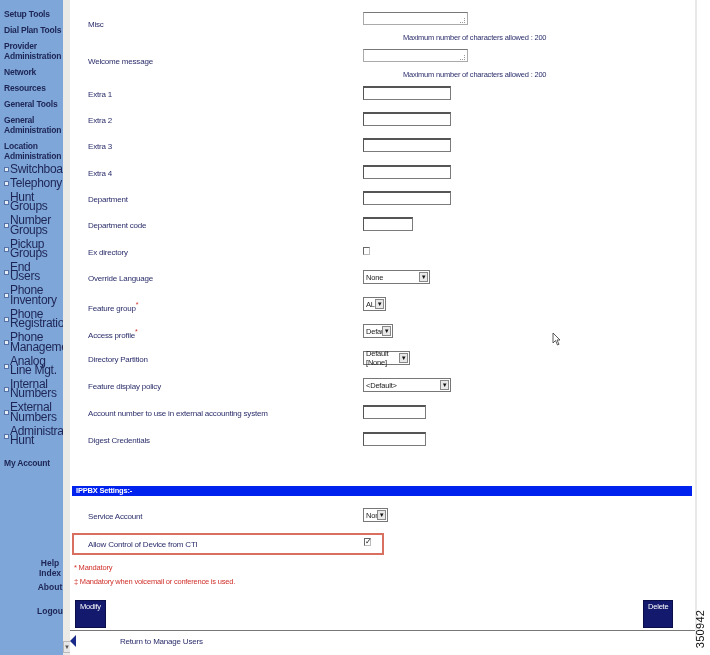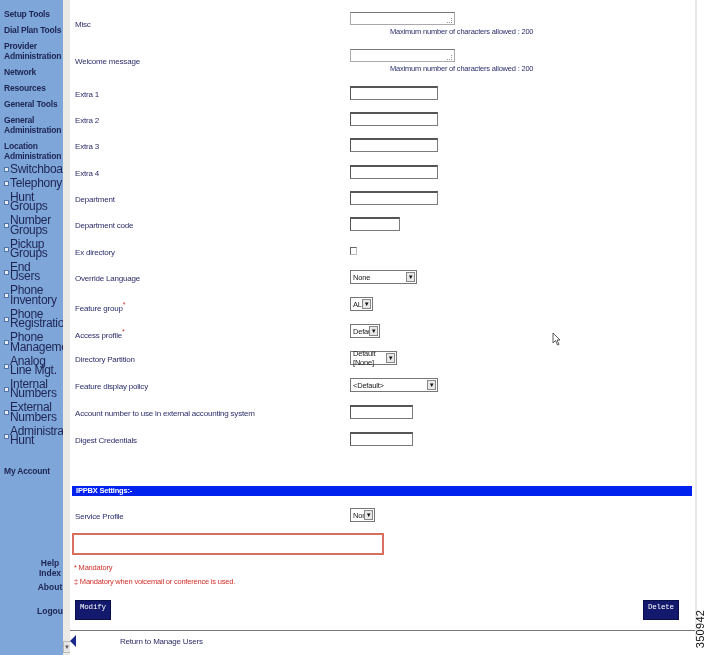--- a/index.html
+++ b/index.html
@@ -15,42 +15,42 @@
   .nav-bottom { position: absolute; left: 0; width: 63px; text-align: center; font-weight: bold; font-size: 8.5px; color: #1d2555; cursor: pointer; padding-left: 37px; }
 
   
   .gutter { position: absolute; left: 63px; top: 0; width: 7px; height: 655px; background: #eceae6; }
   .scroll-down { position: absolute; left: 63px; top: 641px; width: 8px; height: 12px; background: #e6e6e6; border: 1px solid #b9b9b9; font-size: 6px; color: #555; text-align: center; line-height: 10px; }
 
   
   .main { position: absolute; left: 70px; top: 0; width: 625px; height: 655px; background: #fff; }
   .right-border { position: absolute; left: 695px; top: 0; width: 2px; height: 640px; background: #e9e9e9; }
 
-  .row { position: absolute; left: 5px; width: 615px; height: 20px; }
+  .row { position: absolute; left: 18px; width: 615px; height: 20px; }
   .row .label { position: absolute; left: 0; top: 4px; font-size: 8px; color: #2b2e6b; letter-spacing: -0.2px; white-space: nowrap; }
   .row .ctrl { position: absolute; left: 275px; top: 0; }
   .req { color: #d0302a; font-size: 7px; vertical-align: super; }
 
   .text-input { height: 14px; border: 1px solid #7b7b7b; border-top: 2px solid #555; border-left: 1px solid #555; background: #fff; }
   .textarea { height: 13px; width: 105px; border: 1px solid #aaa; border-top-color: #777; background: #fff; position: relative; }
   .textarea::after { content: ""; position: absolute; right: 2px; bottom: 1px; width: 4px; height: 4px; border-right: 1px dotted #999; border-bottom: 1px dotted #999; }
-  .hint { font-size: 7.5px; color: #2b2e6b; margin-top: 2px; letter-spacing: -0.2px; white-space: nowrap; padding-left: 40px; }
+  .hint { font-size: 7.5px; color: #2b2e6b; margin-top: 8px; letter-spacing: -0.2px; white-space: nowrap; padding-left: 40px; }
 
   .select { height: 14px; border: 1px solid #777; background: #fff; display: flex; align-items: center; font-size: 7.5px; color: #222; position: relative; padding-left: 2px; letter-spacing: -0.2px; }
   .select .arrow { position: absolute; right: 1px; top: 1px; width: 9px; height: 10px; background: #e8e8e8; border: 1px solid #888; font-size: 6px; line-height: 8px; text-align: center; color: #111; }
 
   .checkbox { width: 7px; height: 8px; border: 1px solid #666; border-right-color: #bbb; border-bottom-color: #bbb; background: #fff; font-size: 8px; line-height: 6px; color: #111; text-align: center; }
 
   .section-bar { position: absolute; left: 2px; top: 486px; width: 620px; height: 10px; background: #0022ee; color: #fff; font-size: 7.5px; font-weight: bold; padding-left: 4px; line-height: 10px; letter-spacing: -0.2px; }
 
   .highlight { position: absolute; left: 2px; top: 533px; width: 312px; height: 22px; border: 2px solid #d9705f; }
 
   .note { position: absolute; left: 4px; font-size: 7.5px; color: #d0302a; letter-spacing: -0.2px; }
 
-  .btn { position: absolute; height: 20px; background: #131a6e; color: #fff; font-size: 7.5px; padding: 0 4px; line-height: 12px; border: 1px solid #0a0f4a; cursor: pointer; letter-spacing: -0.2px; font-family: Liberation Mono, monospace; }
+  .btn { position: absolute; height: 28px; background: #131a6e; color: #fff; font-size: 7.5px; padding: 0 4px; line-height: 12px; border: 1px solid #0a0f4a; cursor: pointer; letter-spacing: -0.2px; }
 
   .hr { position: absolute; left: 0; top: 630px; width: 625px; height: 1px; background: #777; }
   .return-link { position: absolute; left: 0; top: 635px; display: flex; align-items: center; cursor: pointer; }
   .return-link .tri { width: 0; height: 0; border-top: 6px solid transparent; border-bottom: 6px solid transparent; border-right: 6px solid #1a2a8a; margin-right: 4px; }
   .return-link span { font-size: 8px; color: #2b2e6b; letter-spacing: -0.2px; padding-left: 40px; }
 
   .figure-id { position: absolute; left: 694px; top: 610px; width: 14px; height: 40px; }
   .figure-id span { position: absolute; left: -13px; top: 13px; transform: rotate(-90deg); font-size: 11px; color: #111; white-space: nowrap; letter-spacing: 0.3px; }
 
   .cursor { position: absolute; left: 552px; top: 332px; }
@@ -115,21 +115,21 @@
       </div>
     <div class="nav-sub">
         <span class="bullet"></span>
         <span>External Numbers</span>
       </div>
     <div class="nav-sub" style="width:52px">
         <span class="bullet"></span>
         <span>Administration Hunt</span>
       </div>
 
-    <a class="nav-item" style="margin-top:20px">My Account</a>
+    <a class="nav-item" style="margin-top:12px">My Account</a>
   </div>
 
   <a class="nav-bottom" style="top:558px">Help Index</a>
   <a class="nav-bottom" style="top:582px">About</a>
   <a class="nav-bottom" style="top:606px">Logout</a>
 </div>
 
 <div class="gutter"></div>
 <div class="scroll-down">▼</div>
 
@@ -261,30 +261,36 @@
     <span class="label">Account number to use in external accounting system</span>
     <div class="ctrl">
         <div class="text-input" style="width:63px"></div>
       </div>
   </div>
 
 
   <div class="section-bar">IPPBX Settings:-</div>
 
   <div class="row" style="top:508px">
-    <span class="label">Service Profile</span>
+    <span class="label">Service Account</span>
     <div class="ctrl">
       <div class="select" style="width:25px">
         <span>None</span>
         <span class="arrow">▼</span>
       </div>
     </div>
   </div>
 
   <div class="highlight"></div>
+  <div class="row" style="top:536px">
+    <span class="label">Allow Control of Device from CTI</span>
+    <div class="ctrl" style="left:276px;top:2px">
+        <div class="checkbox">✓</div>
+      </div>
+  </div>
 
   <div class="note" style="top:563px">* Mandatory</div>
   <div class="note" style="top:577px">‡ Mandatory when voicemail or conference is used.</div>
 
   <div class="btn" style="left:5px;top:600px">Modify</div>
   <div class="btn" style="left:573px;top:600px">Delete</div>
 
   <div class="hr"></div>
 
   <div class="return-link">

